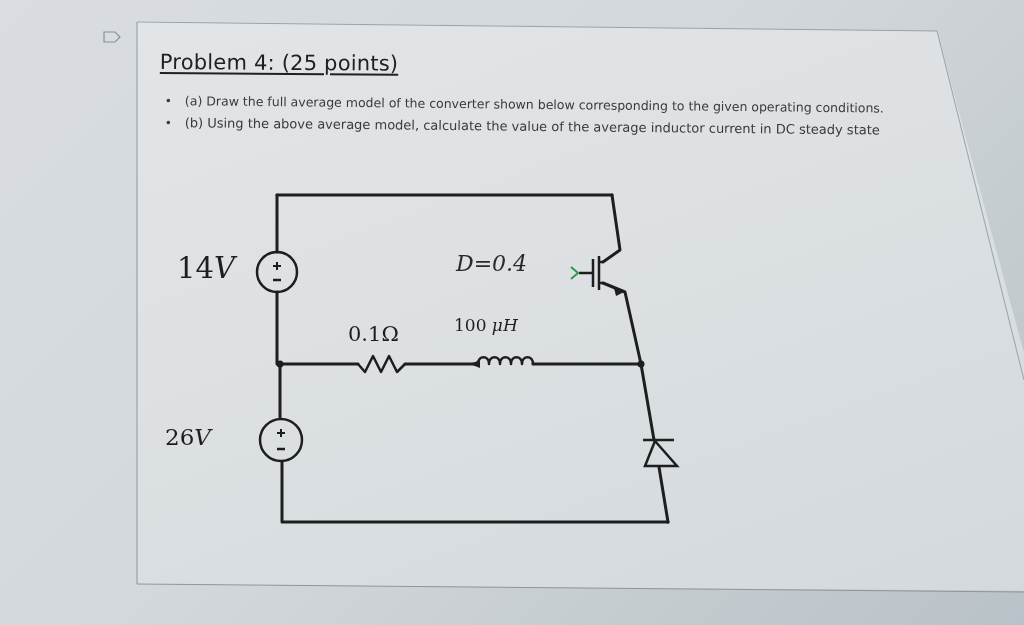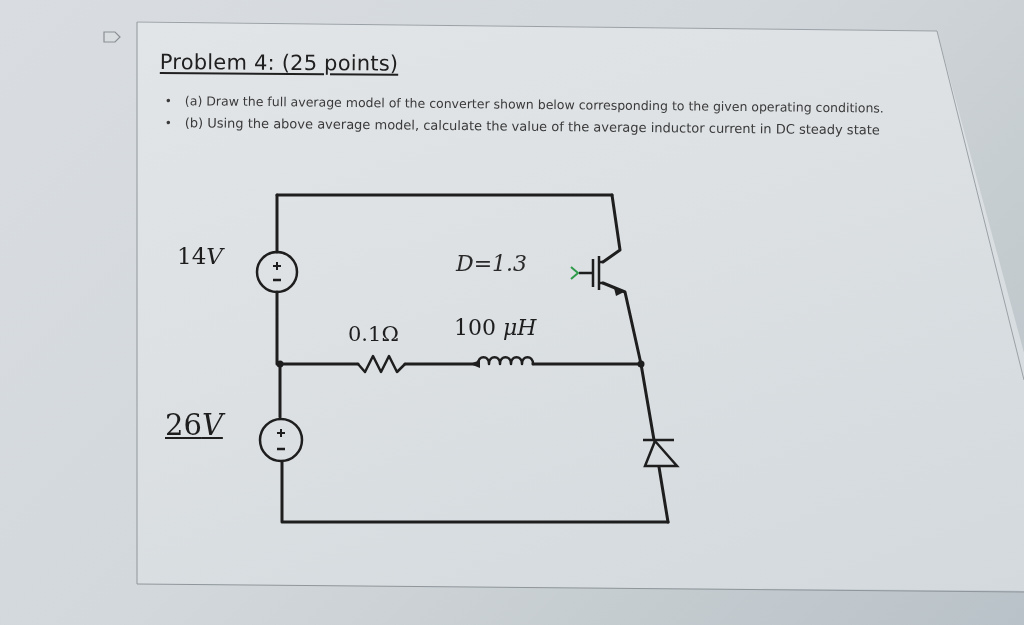--- a/index.html
+++ b/index.html
@@ -79,25 +79,25 @@
       top: 0;
       width: 1024px;
       height: 625px;
     }
     .clabel {
       position: absolute;
       font-family: "DejaVu Serif", serif;
       color: #1e1e1e;
       white-space: nowrap;
     }
-    .lbl-14v { left: 177px; top: 243px; font-size: 23px; }
-    .lbl-26v { left: 165px; top: 408px; font-size: 29px; text-decoration: underline; }
+    .lbl-14v { left: 177px; top: 251px; font-size: 29px; }
+    .lbl-26v { left: 165px; top: 424px; font-size: 23px; }
     .lbl-d { left: 456px; top: 251px; font-size: 22px; color: #2a2a2a; }
     .lbl-r { left: 348px; top: 322px; font-size: 21px; text-align: center; }
-    .lbl-l { left: 454px; top: 315px; font-size: 22px; }
+    .lbl-l { left: 454px; top: 315px; font-size: 17px; }
     .ital { font-style: italic; }
   </style>
 </head>
 <body>
 
 <svg class="slide-marker" viewBox="0 0 18 12">
   <path d="M1 1 H12 L17 6 L12 11 H1 Z" fill="#d9dde0" stroke="#8a8f94" stroke-width="1.2"></path>
 </svg>
 
 <div class="page"></div>
@@ -184,18 +184,18 @@
     <path d="M655 441 L645 466 H677 Z" fill="none"></path>
   </g>
 </svg>
 
 <div class="clabel lbl-14v">
   <span>14</span><span class="ital">V</span>
 </div>
 <div class="clabel lbl-26v">
   <span>26</span><span class="ital">V</span>
 </div>
-<div class="clabel lbl-d ital">D=1.3</div>
+<div class="clabel lbl-d ital">D=0.4</div>
 <div class="clabel lbl-r">0.1Ω</div>
 <div class="clabel lbl-l">
   <span>100</span>
   <span class="ital">μH</span>
 </div>
 
 </body></html>

